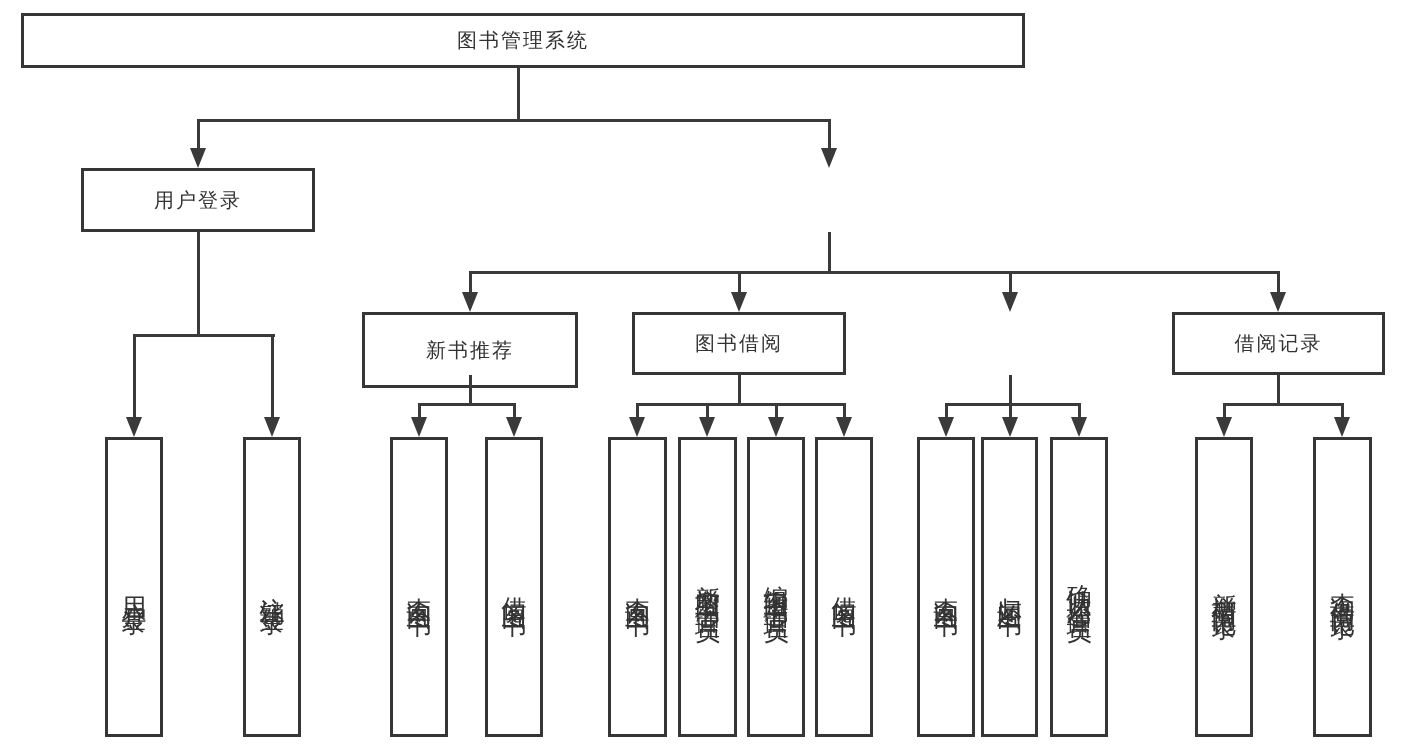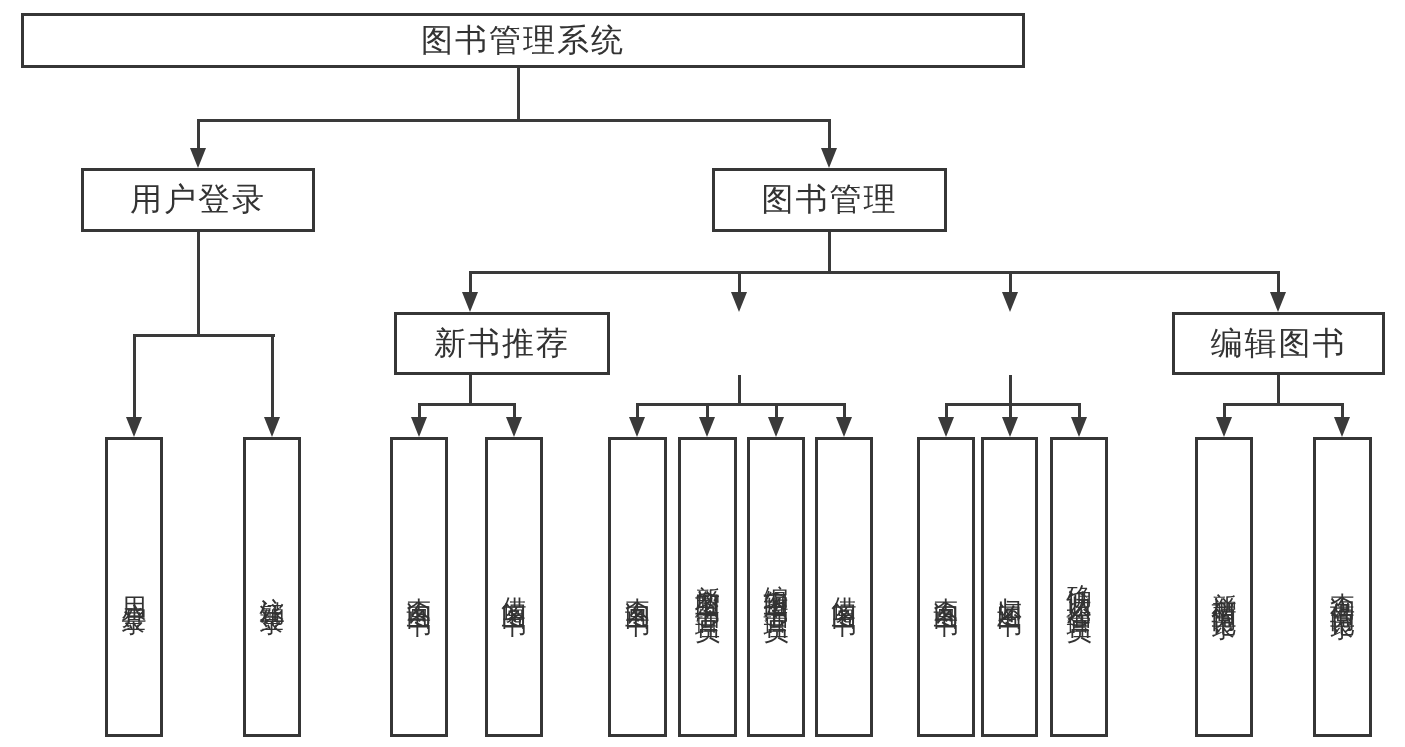--- a/index.html
+++ b/index.html
@@ -14,21 +14,21 @@
   .node {
     position:absolute;
     box-sizing:border-box;
     border:3px solid #363636;
     background:#ffffff;
     display:flex;
     align-items:center;
     justify-content:center;
     text-align:center;
   }
-  .node.h { font-size:32px; letter-spacing:2px; }
+  .node.h { font-size:20px; letter-spacing:2px; }
   .node.v span {
     writing-mode:vertical-rl;
     text-orientation:mixed;
     font-size:25px;
     letter-spacing:5px;
     line-height:1;
   }
   .hl, .vl { position:absolute; background:#3a3a3a; }
   .hl { height:3px; }
   .vl { width:3px; }
@@ -51,27 +51,27 @@
 </style>
 </head>
 <body>
 
 <div class="stage">
 
   <div class="node h" style="left:21px; top:13px; width:1004px; height:55px;">图书管理系统</div>
 
   <div class="node h" style="left:81px; top:168px; width:234px; height:64px;">用户登录</div>
 
-  <div class="node h" style="left:712px; top:168px; width:235px; height:64px;">图书管理</div>
 
-  <div class="node h" style="left:362px; top:312px; width:216px; height:63px;margin-left:32px;">新书推荐</div>
+  <div class="node h" style="left:362px; top:312px; width:216px; height:76px;">新书推荐</div>
+
+  <div class="node h" style="left:632px; top:312px; width:214px; height:63px;">图书借阅</div>
 
 
-
-  <div class="node h" style="left:1172px; top:312px; width:213px; height:63px;">编辑图书</div>
+  <div class="node h" style="left:1172px; top:312px; width:213px; height:63px;">借阅记录</div>
 
   <div class="node v" style="left:105px; top:437px; width:58px; height:300px;">
       <span>用户登录</span>
     </div>
   <div class="node v" style="left:243px; top:437px; width:58px; height:300px;">
       <span>注销登录</span>
     </div>
 
   <div class="node v" style="left:390px; top:437px; width:58px; height:300px;">
       <span>查询图书</span>

